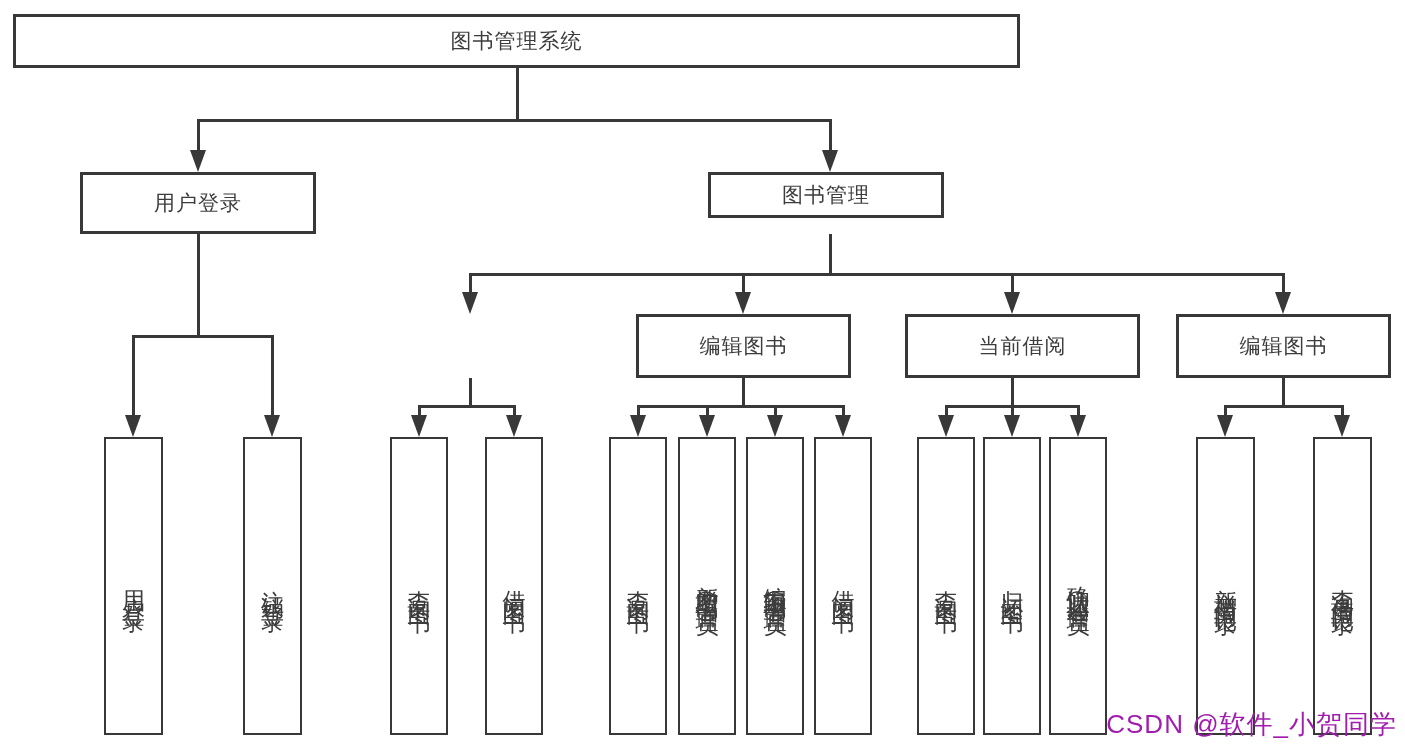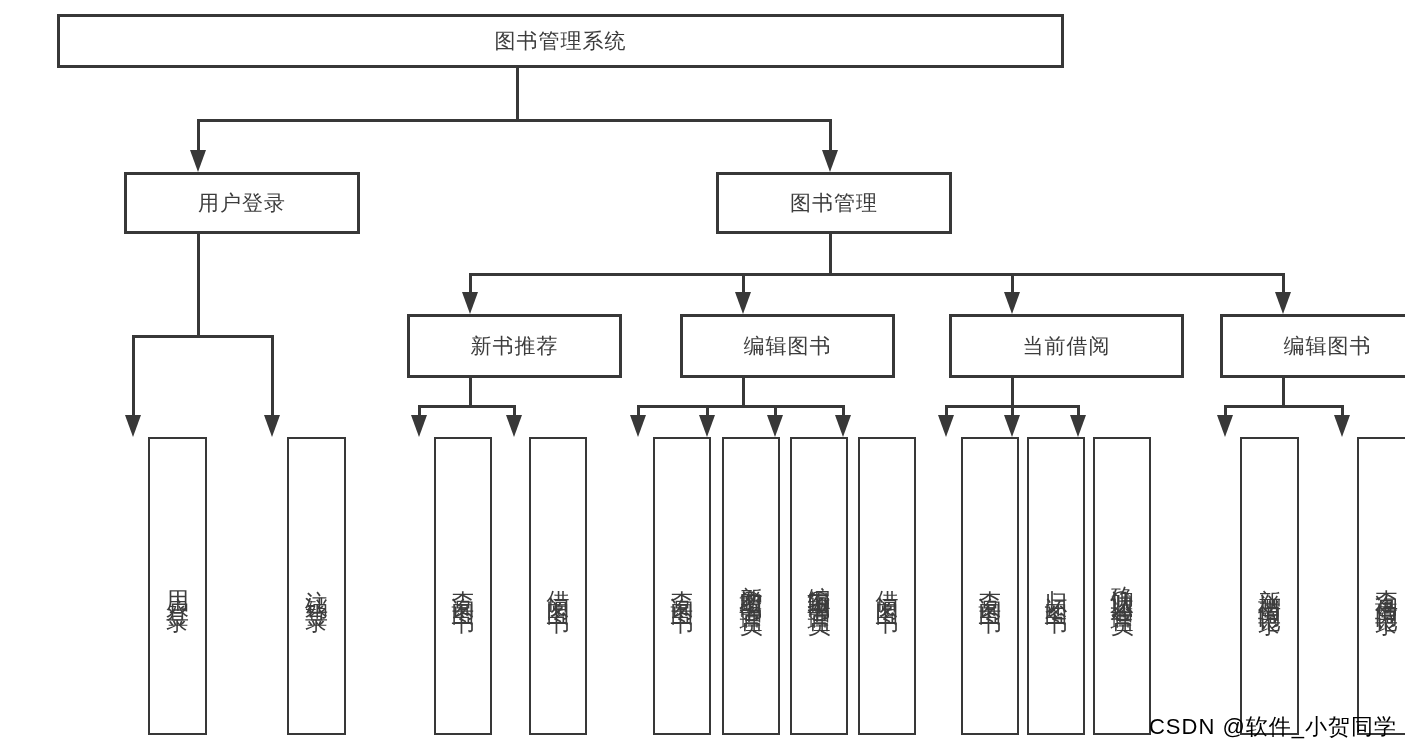--- a/index.html
+++ b/index.html
@@ -16,21 +16,20 @@
     background: #ffffff;
     border: 3px solid #383838;
     box-sizing: border-box;
     display: flex;
     align-items: center;
     justify-content: center;
     color: #3c3c3c;
     font-size: 21px;
     letter-spacing: 1px;
     z-index: 2;
-    margin-left: 44px;
   }
   .leaf {
     border-width: 2.5px;
   }
   .vtext {
     writing-mode: vertical-rl;
     text-orientation: mixed;
     letter-spacing: 7px;
     line-height: 1;
     font-size: 23px;
@@ -49,22 +48,22 @@
     height: 0;
     border-left: 8px solid transparent;
     border-right: 8px solid transparent;
     border-top: 22px solid #383838;
     z-index: 1;
   }
   .watermark {
     position: absolute;
     right: 8px;
     bottom: 5px;
-    font-size: 22px;
-    color: #000000;
+    font-size: 26px;
+    color: #a21caf;
     z-index: 3;
     letter-spacing: 1px;
   }
 </style>
 </head>
 <body>
 
 <div class="stage">
 
   <div class="vl" style="left:516px; top:68px;  height:53px;"></div>
@@ -126,27 +125,24 @@
   <div class="arrow" style="left:1217px; top:415px;"></div>
   <div class="arrow" style="left:1334px; top:415px;"></div>
 
   <div class="box" style="left:13px; top:14px; width:1007px; height:54px;">
     <span>图书管理系统</span>
   </div>
 
   <div class="box" style="left:80px; top:172px; width:236px; height:62px;">
     <span>用户登录</span>
   </div>
-  <div class="box" style="left:672px; top:172px; width:236px; height:62px;">
+  <div class="box" style="left:708px; top:172px; width:236px; height:46px;">
     <span>图书管理</span>
   </div>
 
-  <div class="box" style="left:363px; top:314px; width:215px; height:64px;">
-    <span>新书推荐</span>
-  </div>
   <div class="box" style="left:636px; top:314px; width:215px; height:64px;">
     <span>编辑图书</span>
   </div>
   <div class="box" style="left:905px; top:314px; width:235px; height:64px;">
     <span>当前借阅</span>
   </div>
   <div class="box" style="left:1176px; top:314px; width:215px; height:64px;">
     <span>编辑图书</span>
   </div>
 

